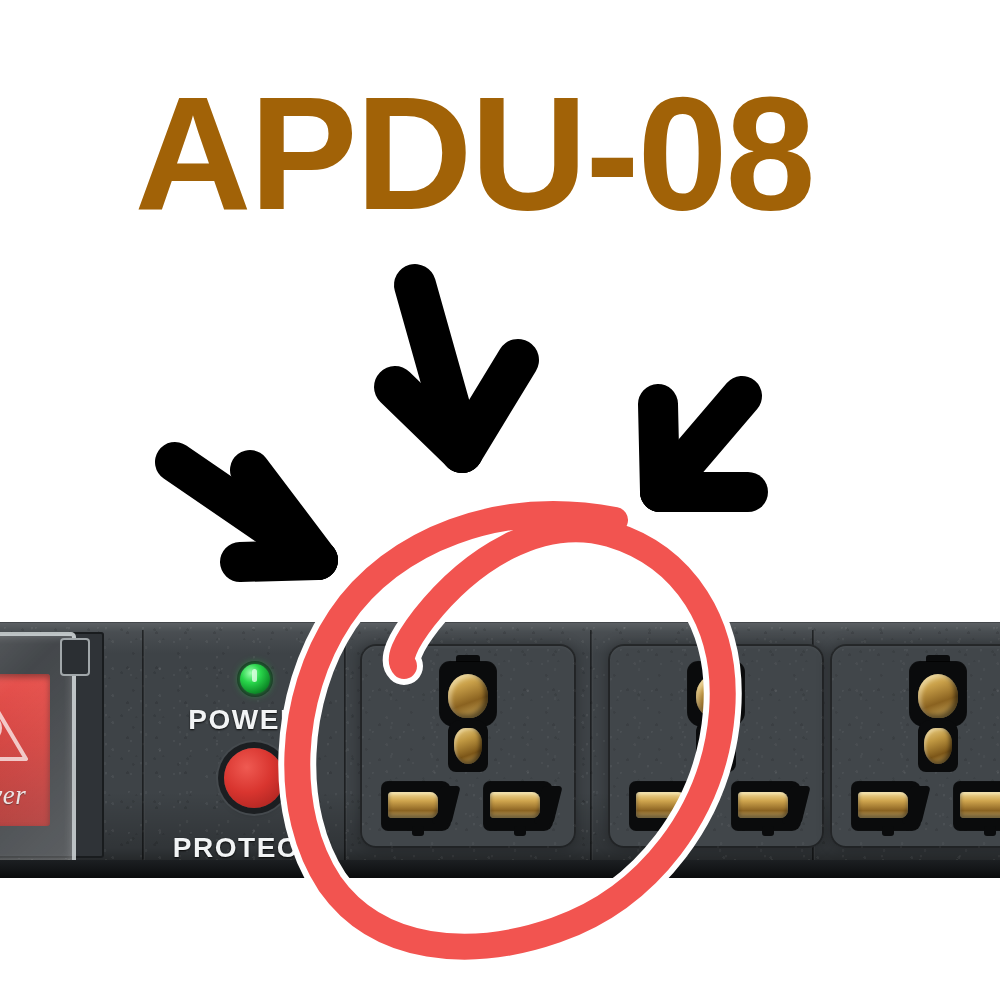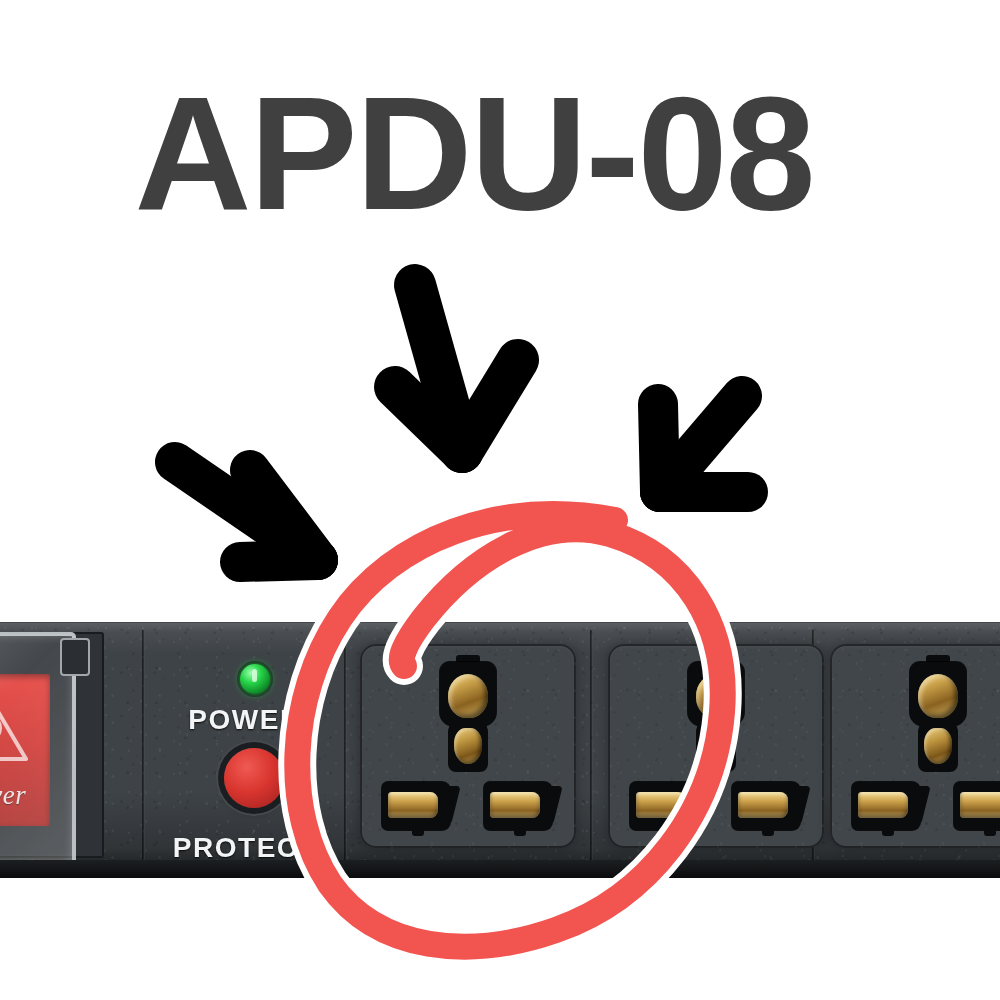--- a/index.html
+++ b/index.html
@@ -22,21 +22,21 @@
     position: absolute;
     left: 0;
     top: 72px;
     width: 948px;
     text-align: center;
     font-family: "Liberation Sans", sans-serif;
     font-weight: 700;
     font-size: 162px;
     line-height: 162px;
     letter-spacing: -2px;
-    color: #404040;
+    color: #a16207;
     user-select: none;
   }
 
   
   #strip {
     position: absolute;
     left: -8px;
     top: 622px;
     width: 1016px;
     height: 256px;

